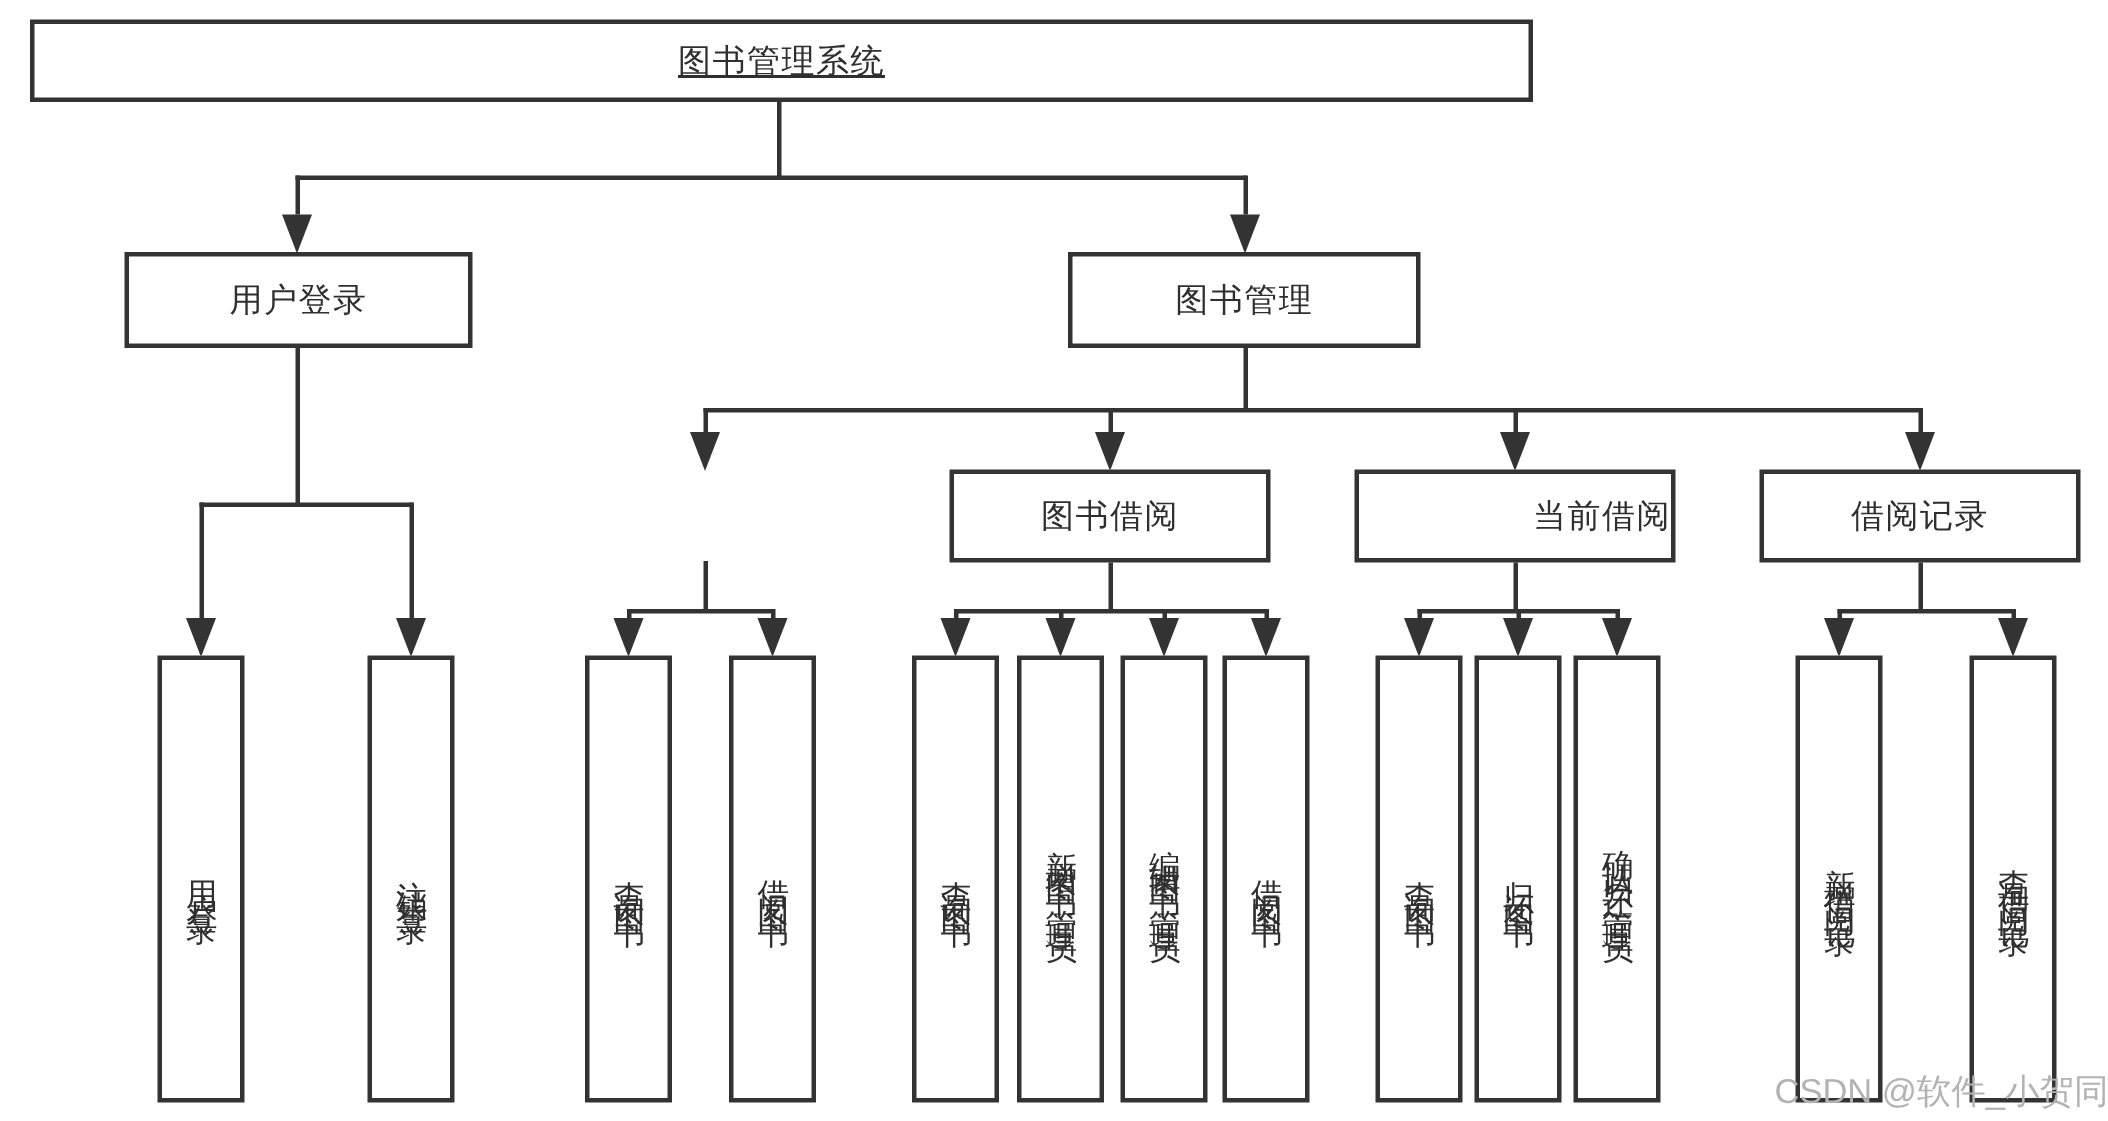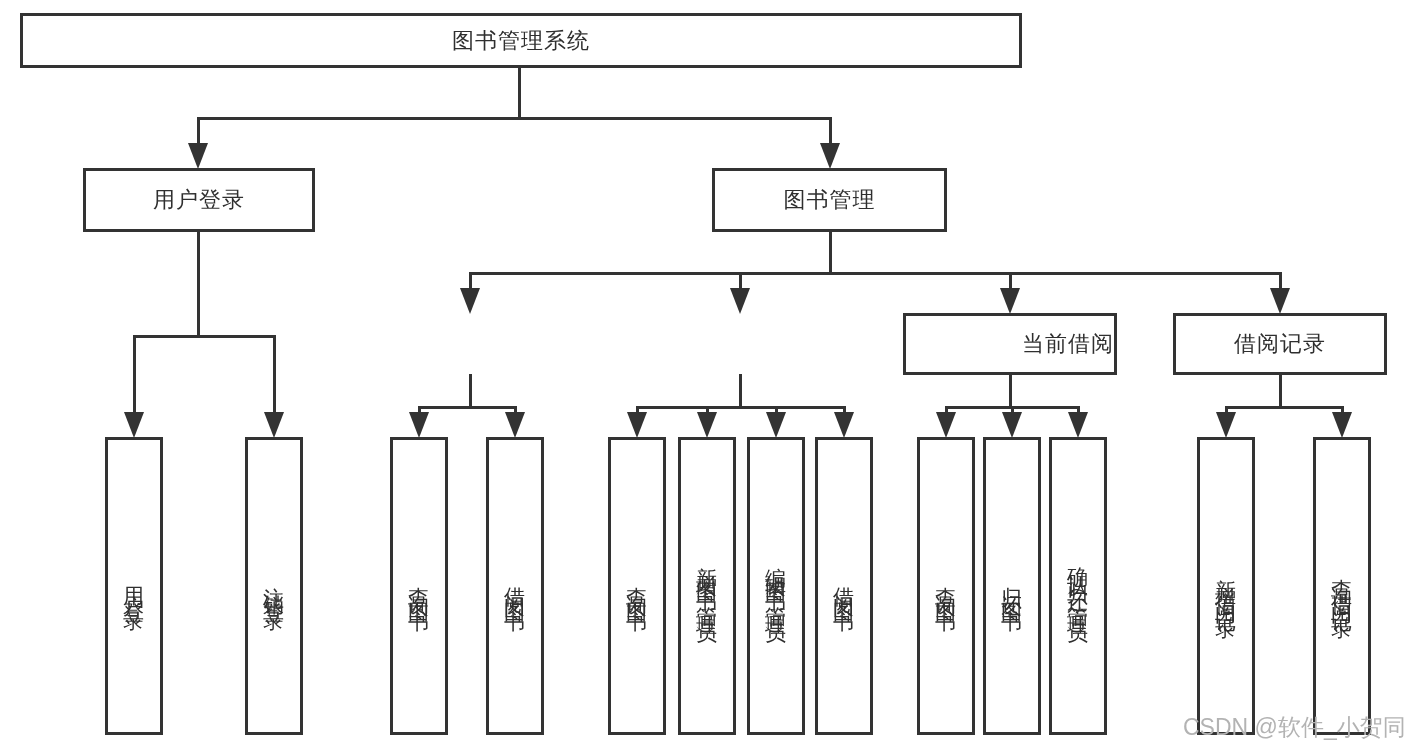--- a/index.html
+++ b/index.html
@@ -126,31 +126,34 @@
       <div class="carrow" style="left: 697px; top: 412px;"></div>
       <div class="carrow" style="left: 766px; top: 412px;"></div>
       <div class="carrow" style="left: 834px; top: 412px;"></div>
       <div class="carrow" style="left: 936px; top: 412px;"></div>
       <div class="carrow" style="left: 1002px; top: 412px;"></div>
       <div class="carrow" style="left: 1068px; top: 412px;"></div>
       <div class="carrow" style="left: 1216px; top: 412px;"></div>
       <div class="carrow" style="left: 1332px; top: 412px;"></div>
     </div>
 
-  <div class="node" style="left:20px;top:13px;width:1002px;height:55px;">
+  <div class="node" style="left:20px;top:13px;width:1002px;height:55px;text-decoration:underline;">
     <span>图书管理系统</span>
   </div>
 
   <div class="node" style="left:83px;top:168px;width:232px;height:64px;">
     <span>用户登录</span>
   </div>
   <div class="node" style="left:712px;top:168px;width:235px;height:64px;">
     <span>图书管理</span>
   </div>
 
+  <div class="node" style="left:633px;top:313px;width:214px;height:62px;">
+    <span>图书借阅</span>
+  </div>
   <div class="node" style="left:903px;top:313px;width:214px;height:62px;justify-content:flex-end;">
     <span>当前借阅</span>
   </div>
   <div class="node" style="left:1173px;top:313px;width:214px;height:62px;">
     <span>借阅记录</span>
   </div>
 
   <div class="leaf" style="left:105px;">
     <span>用户登录</span>
   </div>

